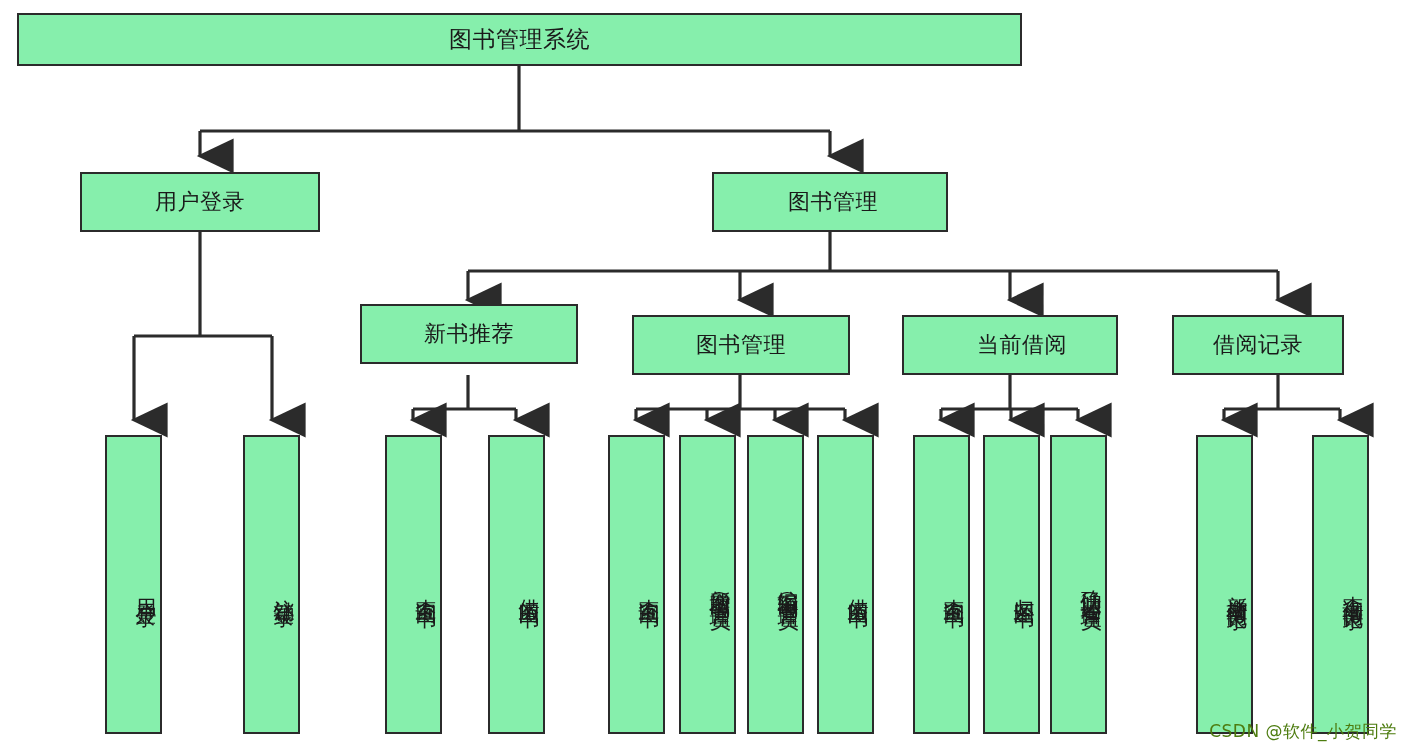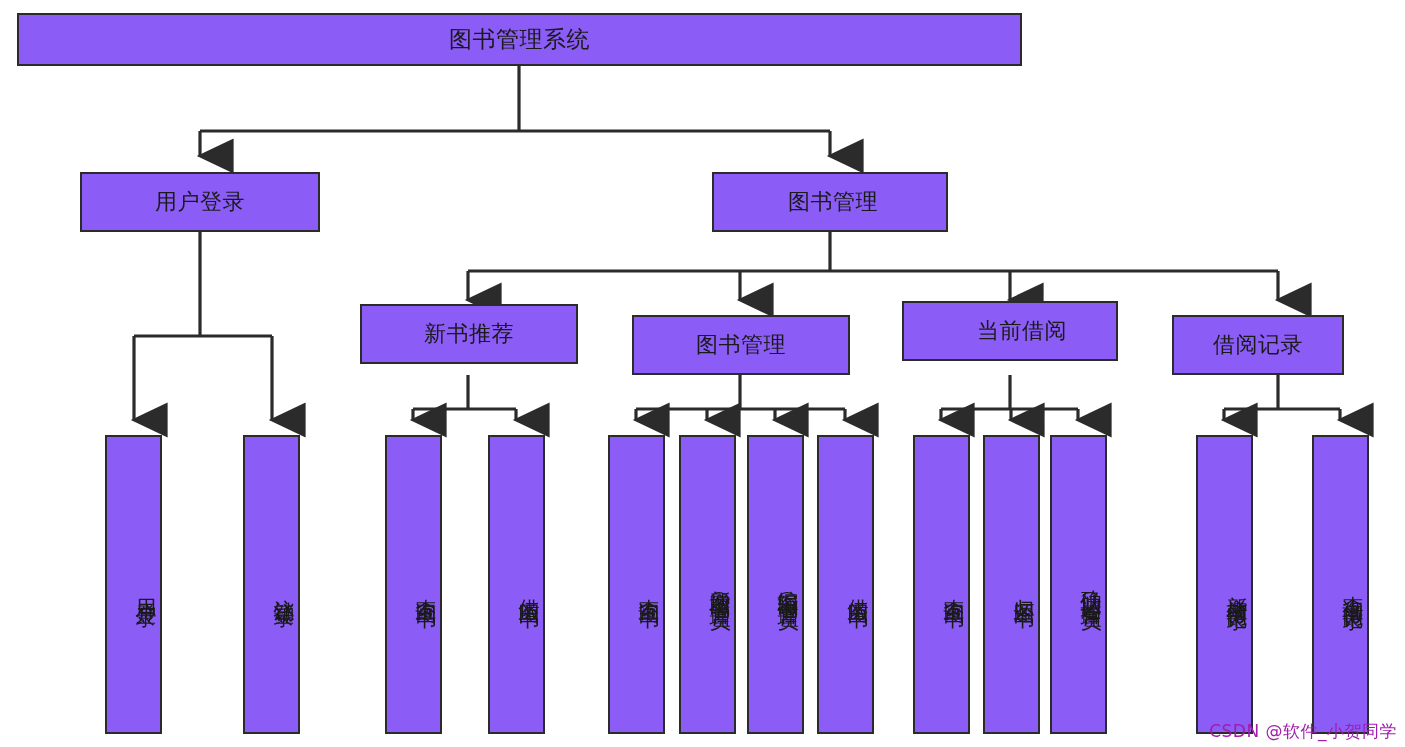--- a/index.html
+++ b/index.html
@@ -21,21 +21,21 @@
     position: absolute;
     left: 0;
     top: 0;
     width: 1405px;
     height: 747px;
     pointer-events: none;
   }
   .node {
     position: absolute;
     box-sizing: border-box;
-    background: #8b5cf6;
+    background: #86efac;
     border: 2.5px solid #2b2b2b;
     display: flex;
     align-items: center;
     justify-content: center;
     color: #1a1a1a;
   }
   .node.h {
     font-size: 22px;
     line-height: 1.1;
     letter-spacing: 0.5px;
@@ -55,21 +55,21 @@
   }
   .node.v.tall {
     align-items: flex-start;
     padding-top: 4px;
   }
   .watermark {
     position: absolute;
     right: 8px;
     bottom: 4px;
     font-size: 17px;
-    color: #a21caf;
+    color: #4d7c0f;
     letter-spacing: 0.5px;
     white-space: nowrap;
   }
 </style>
 </head>
 <body>
 
 <div id="canvas">
 
   <svg id="wires" viewBox="0 0 1405 747">
@@ -136,21 +136,21 @@
   <div class="node h" style="left:712px; top:172px; width:236px; height:60px;padding-left:6px;">
     <span>图书管理</span>
   </div>
 
   <div class="node h" style="left:360px; top:304px; width:218px; height:60px;">
     <span>新书推荐</span>
   </div>
   <div class="node h" style="left:632px; top:315px; width:218px; height:60px;">
     <span>图书管理</span>
   </div>
-  <div class="node h" style="left:902px; top:301px; width:216px; height:60px;padding-left:24px;">
+  <div class="node h" style="left:902px; top:315px; width:216px; height:60px;padding-left:24px;">
     <span>当前借阅</span>
   </div>
   <div class="node h" style="left:1172px; top:315px; width:172px; height:60px;">
     <span>借阅记录</span>
   </div>
 
   <div class="node v" style="left:105px; top:435px; width:57px; height:299px;">
     <span>用户登录</span>
   </div>
   <div class="node v" style="left:243px; top:435px; width:57px; height:299px;">

